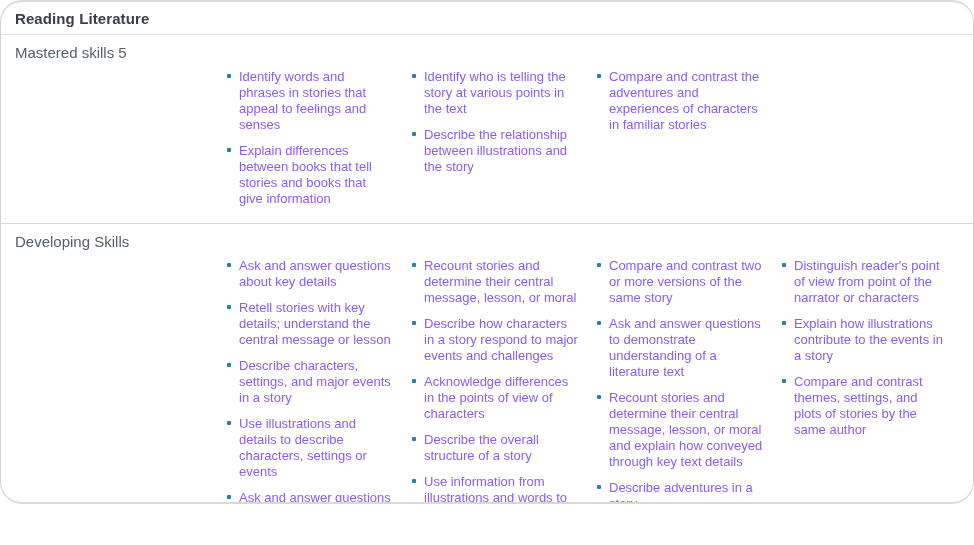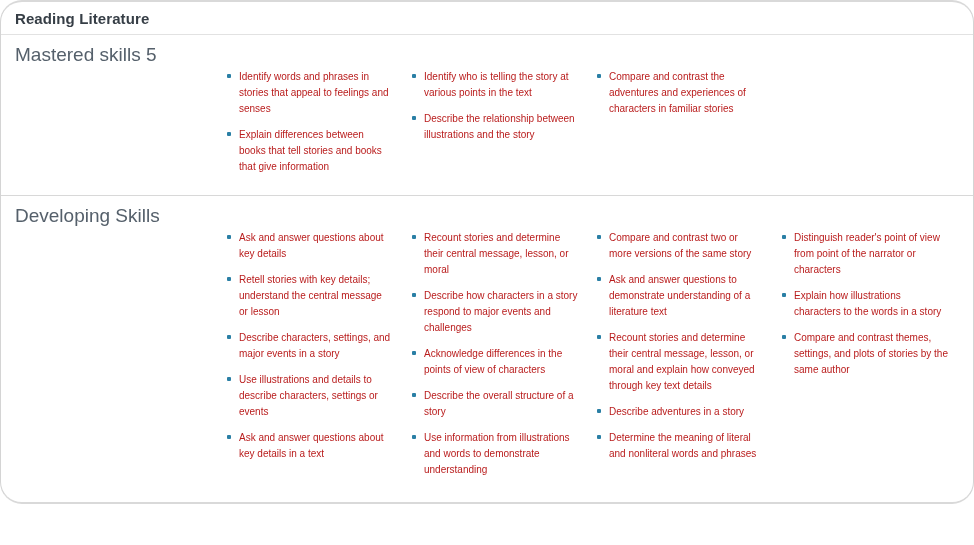--- a/index.html
+++ b/index.html
@@ -35,36 +35,36 @@
     display: grid;
     grid-template-columns: 211px 185px 185px 185px 185px;
     padding: 8px 0 6px 14px;
   }
   .section-row + .section-row {
     border-top: 1px solid #d8d8d8;
   }
   .section-row:nth-of-type(1) { min-height: 160px; }
   .section-row:nth-of-type(2) { min-height: 347px; }
   .section-label {
-    font-size: 19px;
+    font-size: 15px;
     color: #55606b;
     padding-top: 1px;
   }
   .skill-col {
     list-style: none;
     margin-top: 26px;
     padding-right: 18px;
   }
   .skill-item {
     position: relative;
     padding-left: 13px;
     margin-bottom: 10px;
-    font-size: 10px;
+    font-size: 13px;
     line-height: 16px;
-    color: #b91c1c;
+    color: #8b5cf6;
   }
   .skill-item::before {
     content: "";
     position: absolute;
     left: 1px;
     top: 5px;
     width: 4px;
     height: 4px;
     border-radius: 1px;
     background: var(--bullet-color, #2a7fa5);
@@ -111,18 +111,18 @@
         </ul>
         <ul class="skill-col">
           <li class="skill-item">Compare and contrast two or more versions of the same story</li>
           <li class="skill-item">Ask and answer questions to demonstrate understanding of a literature text</li>
           <li class="skill-item">Recount stories and determine their central message, lesson, or moral and explain how conveyed through key text details</li>
           <li class="skill-item">Describe adventures in a story</li>
           <li class="skill-item">Determine the meaning of literal and nonliteral words and phrases</li>
         </ul>
         <ul class="skill-col">
           <li class="skill-item">Distinguish reader's point of view from point of the narrator or characters</li>
-          <li class="skill-item">Explain how illustrations characters to the words in a story</li>
+          <li class="skill-item">Explain how illustrations contribute to the events in a story</li>
           <li class="skill-item">Compare and contrast themes, settings, and plots of stories by the same author</li>
         </ul>
       </div>
     </div>
 </div>
 
 </body></html>

